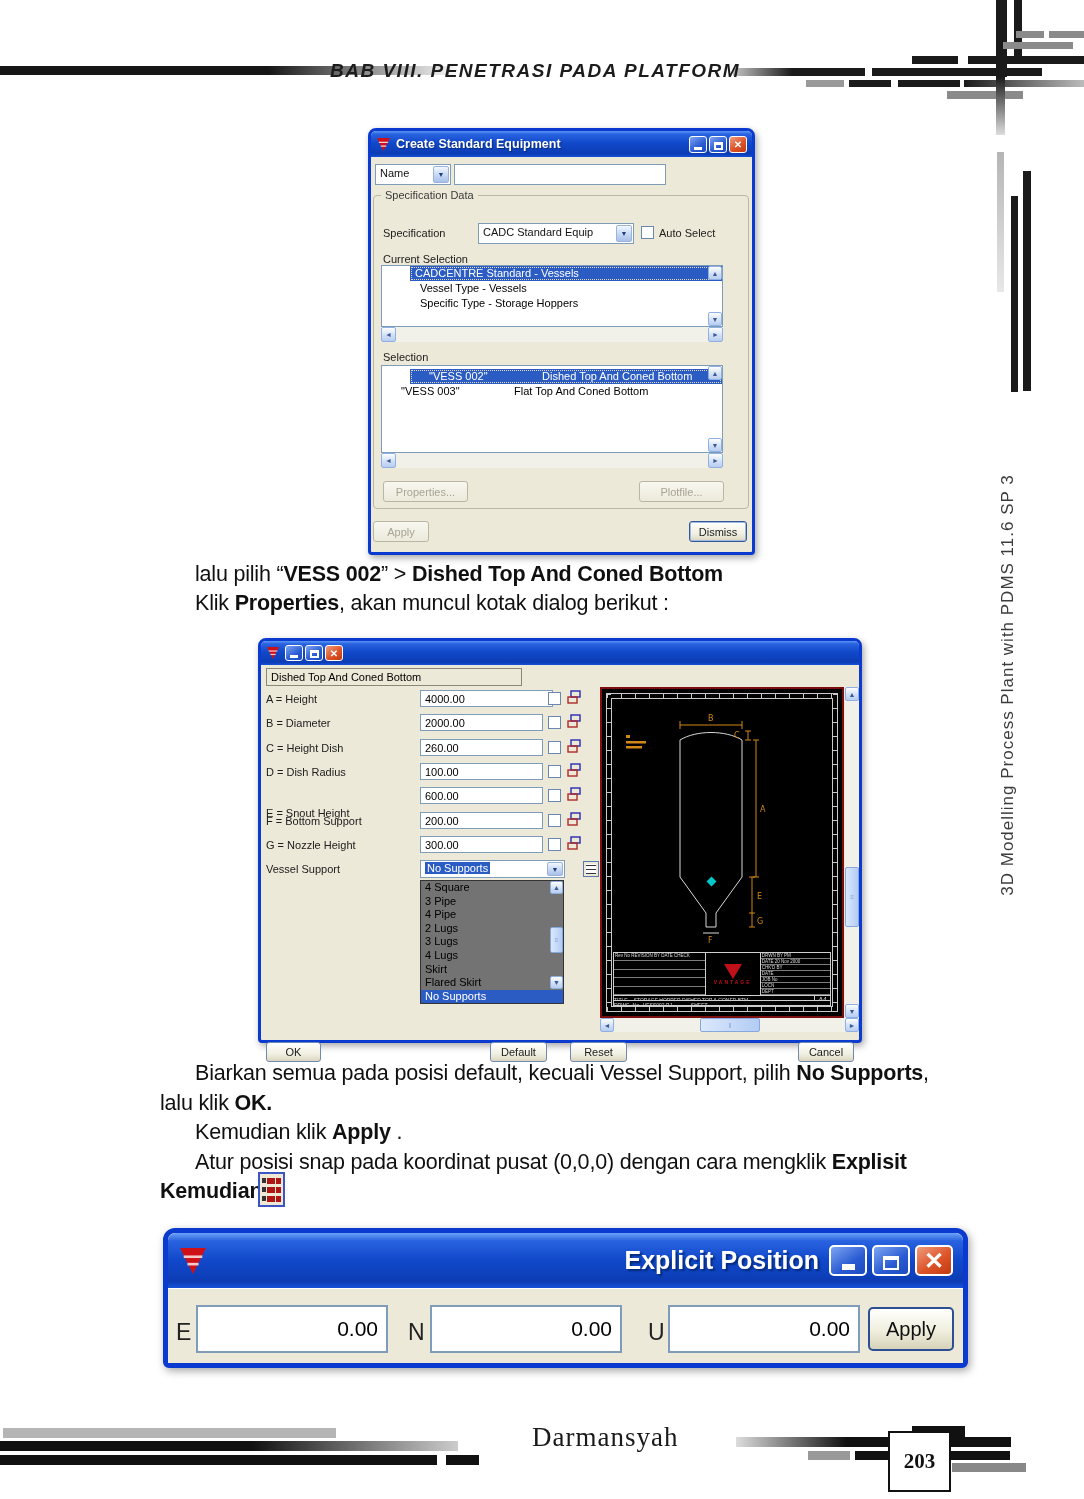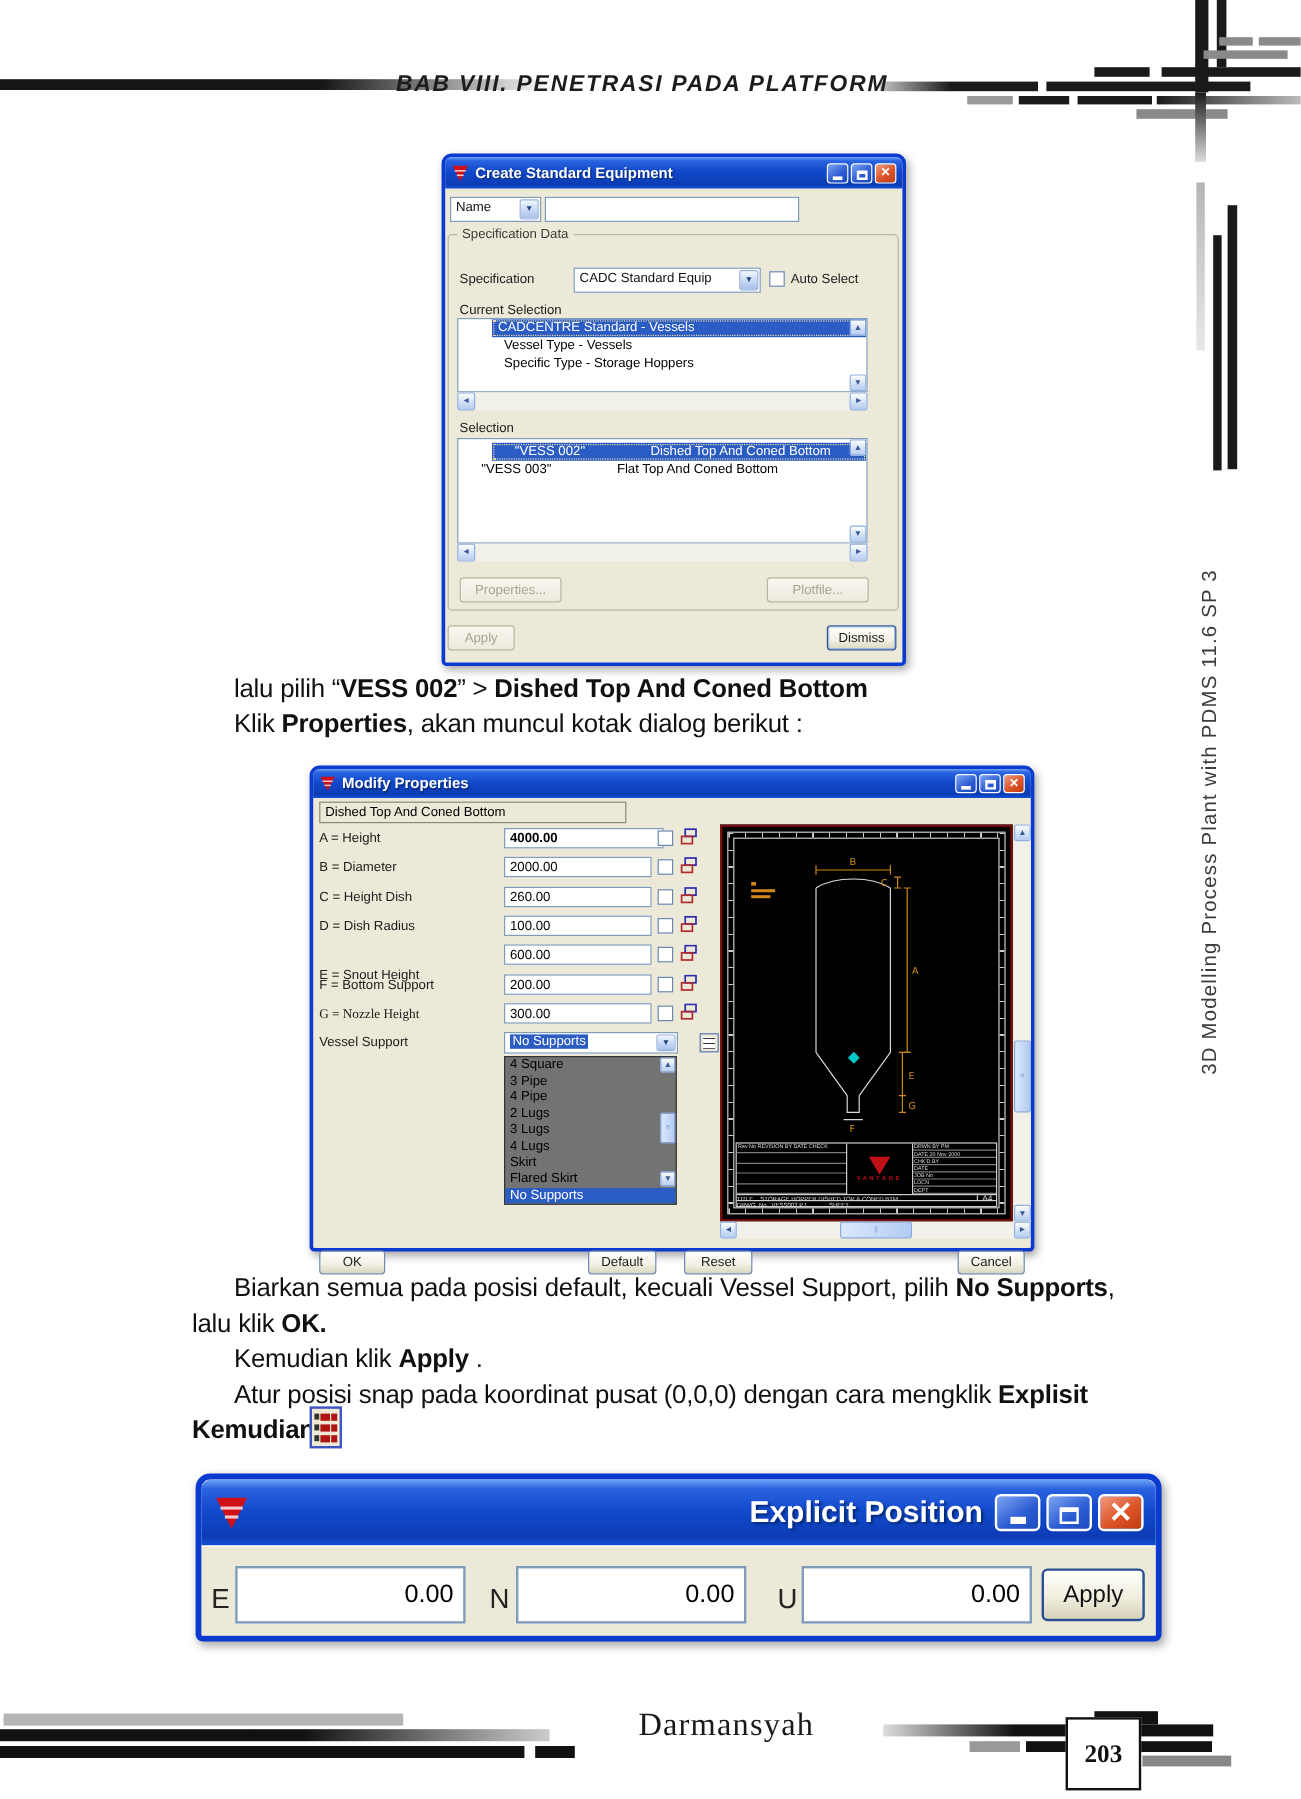--- a/index.html
+++ b/index.html
@@ -226,36 +226,35 @@
   <span>Klik </span><b>Properties</b><span>, akan muncul kotak dialog berikut :</span>
 </div>
 
 <div class="win" style="left:258px;top:638px;width:604px;height:405px;">
   <div class="tbar" style="height:24px;">
     <svg width="14" height="12" viewBox="0 0 16 14">
         <polygon points="1,0 15,0 8,14" fill="#d01018"></polygon>
         <rect x="3" y="4" width="10" height="1.4" fill="#f3c9c9"></rect>
         <rect x="5" y="8" width="6" height="1.4" fill="#f3c9c9"></rect>
       </svg>
-    <span class="ttext">Modify Properties</span>
     <span class="wbtns">
       <span class="wb minb" style="height:16px;">
           <span class="min-g"></span>
         </span>
       <span class="wb maxb" style="height:16px;">
           <span class="max-g"></span>
         </span>
       <span class="wb closeb" style="height:16px;">✕</span>
     </span>
   </div>
   <div class="abs" style="left:0;top:24px;right:0;bottom:0;">
     <div class="field ro" style="left:5px;top:3px;width:256px;height:18px;">Dished Top And Coned Bottom</div>
 
     <div class="lbl" style="left:5px;top:28px;">A = Height</div>
-    <div class="field" style="left:159px;top:25px;width:133px;height:17px;font-weight:bold;">4000.00</div>
+    <div class="field" style="left:159px;top:25px;width:133px;height:17px;">4000.00</div>
     <div class="cb" style="left:287px;top:27px;"></div>
     <svg class="linkicon" style="left:305px;top:25px;" viewBox="0 0 16 15">
         <rect x="5" y="1" width="9" height="6" fill="none" stroke="#2a2ab0" stroke-width="1.4"></rect>
         <rect x="2" y="7" width="9" height="6" fill="none" stroke="#b02a2a" stroke-width="1.4"></rect>
       </svg>
 
     <div class="lbl" style="left:5px;top:52px;">B = Diameter</div>
     <div class="field" style="left:159px;top:49px;width:123px;height:17px;">2000.00</div>
     <div class="cb" style="left:287px;top:51px;"></div>
     <svg class="linkicon" style="left:305px;top:49px;" viewBox="0 0 16 15">
@@ -288,21 +287,21 @@
       </svg>
 
     <div class="lbl" style="left:5px;top:150px;">F = Bottom Support</div>
     <div class="field" style="left:159px;top:147px;width:123px;height:17px;">200.00</div>
     <div class="cb" style="left:287px;top:149px;"></div>
     <svg class="linkicon" style="left:305px;top:147px;" viewBox="0 0 16 15">
         <rect x="5" y="1" width="9" height="6" fill="none" stroke="#2a2ab0" stroke-width="1.4"></rect>
         <rect x="2" y="7" width="9" height="6" fill="none" stroke="#b02a2a" stroke-width="1.4"></rect>
       </svg>
 
-    <div class="lbl" style="left:5px;top:174px;font-family:Liberation Serif, serif;">G = Nozzle Height</div>
+    <div class="lbl" style="left:5px;top:174px;">G = Nozzle Height</div>
     <div class="field" style="left:159px;top:171px;width:123px;height:17px;">300.00</div>
     <div class="cb" style="left:287px;top:173px;"></div>
     <svg class="linkicon" style="left:305px;top:171px;" viewBox="0 0 16 15">
         <rect x="5" y="1" width="9" height="6" fill="none" stroke="#2a2ab0" stroke-width="1.4"></rect>
         <rect x="2" y="7" width="9" height="6" fill="none" stroke="#b02a2a" stroke-width="1.4"></rect>
       </svg>
 
     <div class="lbl" style="left:5px;top:198px;">Vessel Support</div>
     <div class="combo" style="left:159px;top:195px;width:145px;height:18px;padding-top:1px;">
       <span class="hl">No Supports</span>

